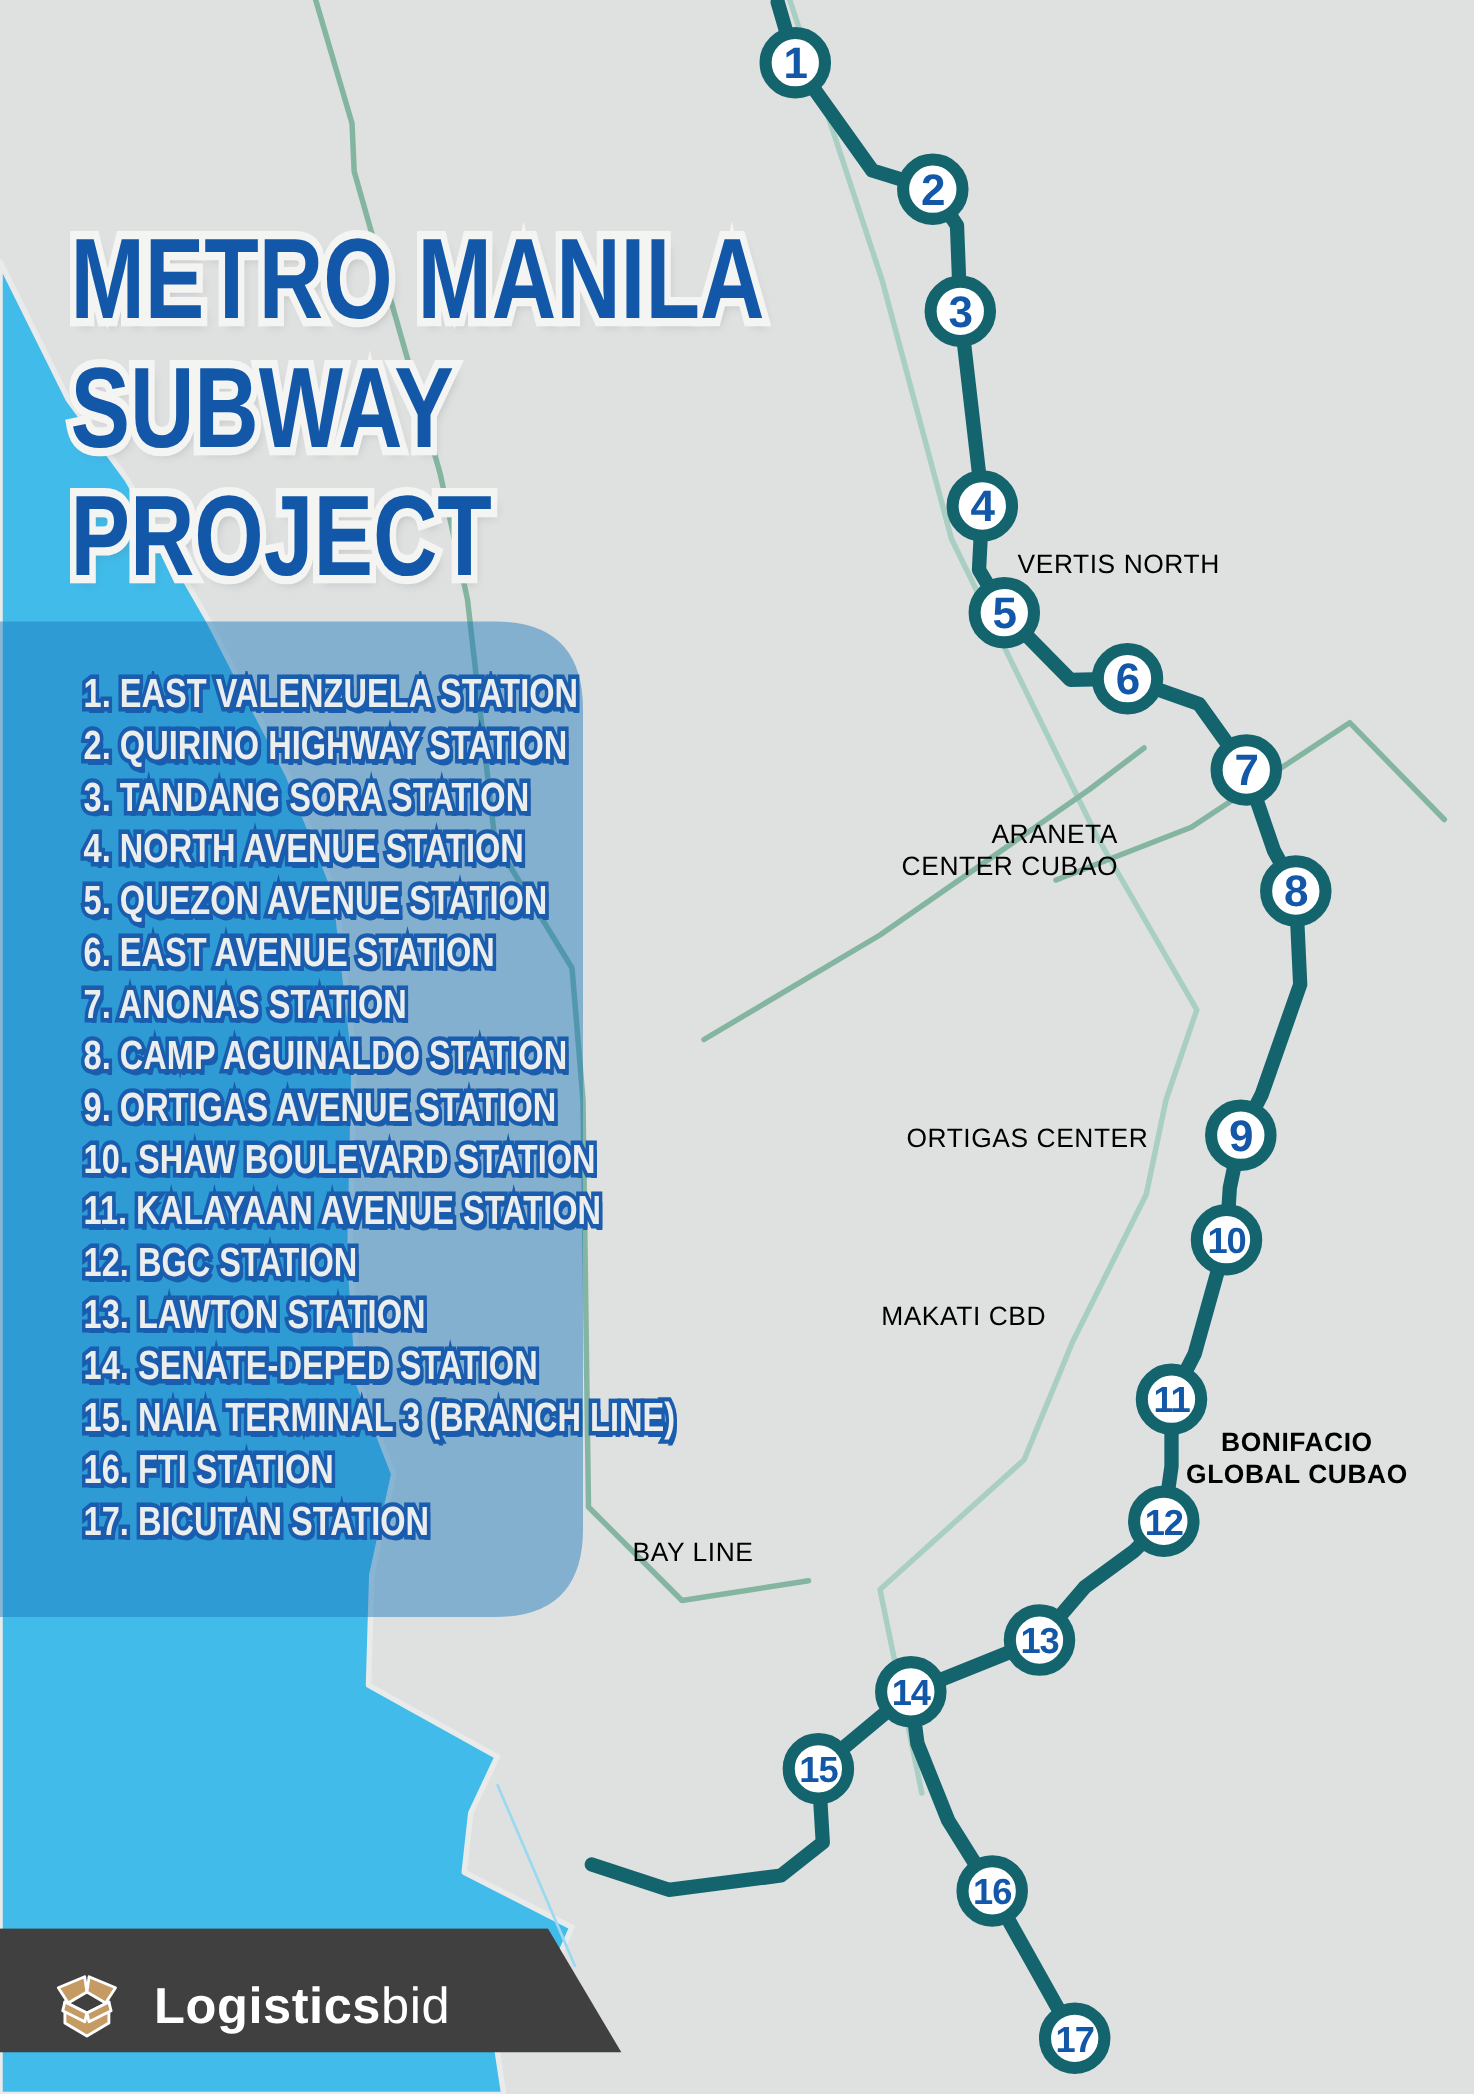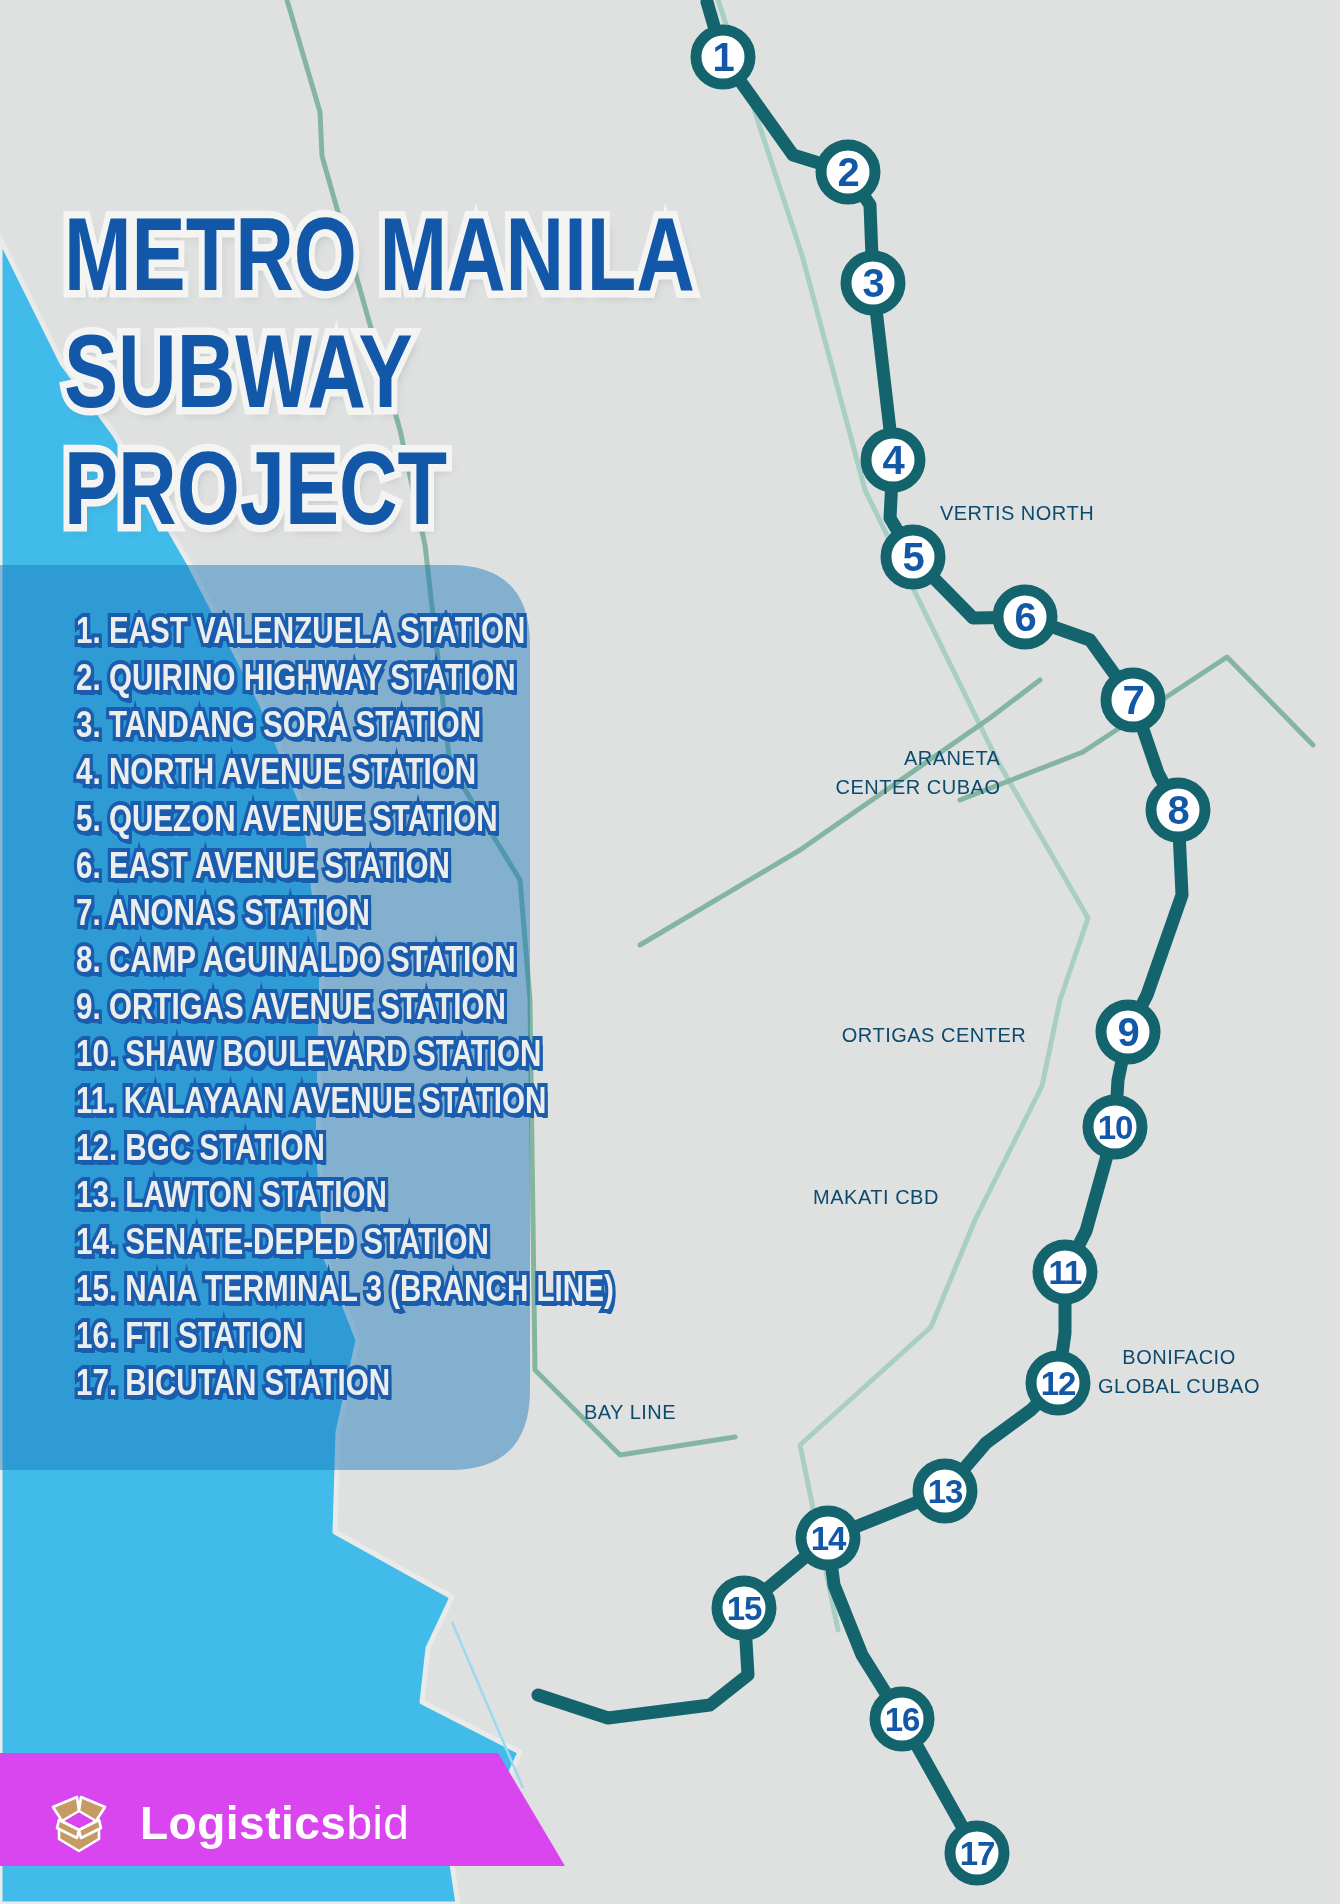--- a/index.html
+++ b/index.html
@@ -17,25 +17,25 @@
   .title-line{color:#ffffff;-webkit-text-stroke:15px #F4F5F3;
               text-shadow:0 0 2px #F4F5F3, 5px 7px 10px rgba(90,100,110,.28);}
   .title-line::after{color:#1358A8;-webkit-text-stroke:0;text-shadow:none;}
 
   .station-list{position:absolute;left:76px;top:607px;transform:scaleX(0.80);
                 transform-origin:0 0;font-size:37px;font-weight:bold;line-height:47px;}
   .li{color:#1A5CAD;-webkit-text-stroke:8px #1A5CAD;
       text-shadow:4px 5px 0 #1A5CAD;}
   .li::after{color:#ECEEEE;-webkit-text-stroke:0;text-shadow:none;}
 
-  .map-label{position:absolute;transform:translate(-50%,-50%);color:#0c4a6e;
-             font-size:20px;letter-spacing:.5px;white-space:nowrap;text-align:center;
+  .map-label{position:absolute;transform:translate(-50%,-50%);color:#000000;
+             font-size:24px;letter-spacing:.5px;white-space:nowrap;text-align:center;
              line-height:29px;}
 
-  .banner{position:absolute;left:0;top:1753px;width:565px;height:140px;background:#d946ef;
+  .banner{position:absolute;left:0;top:1753px;width:565px;height:140px;background:#404040;
           clip-path:polygon(0 0,498px 0,565px 113px,0 113px);
           display:flex;align-items:center;}
   .banner-icon{margin-left:46px;flex:0 0 auto;}
   .brand{margin-left:28px;font-size:46px;color:#ffffff;letter-spacing:.5px;}
   .brand .b{font-weight:bold;}
   .brand .r{font-weight:normal;}
 
   .sn{fill:#1358A8;font-weight:bold;text-anchor:middle;letter-spacing:-1px;}
   .n1{font-size:40px;}
   .n2{font-size:33px;}
@@ -173,21 +173,21 @@
     <div class="ol li" data-text="17. BICUTAN STATION">17. BICUTAN STATION</div>
   </div>
 
   <div class="map-label" style="left:1017px;top:513px;">VERTIS NORTH</div>
   <div class="map-label" style="left:918px;top:773px;text-align:right;">
     <div>ARANETA</div>
     <div>CENTER CUBAO</div>
   </div>
   <div class="map-label" style="left:934px;top:1035px;">ORTIGAS CENTER</div>
   <div class="map-label" style="left:876px;top:1197px;">MAKATI CBD</div>
-  <div class="map-label" style="left:1179px;top:1372px;">
+  <div class="map-label" style="left:1179px;top:1326px;font-weight:bold;">
     <div>BONIFACIO</div>
     <div>GLOBAL CUBAO</div>
   </div>
   <div class="map-label" style="left:630px;top:1412px;">BAY LINE</div>
 
   <div class="banner">
     <svg class="banner-icon" width="66" height="66" viewBox="0 0 66 66">
       <g fill="#C59B63" stroke="#ffffff" stroke-width="2.6" stroke-linejoin="round">
         <polygon points="31,7 7,17 16,31 33,21"></polygon>
         <polygon points="35,7 59,17 50,31 33,21"></polygon>

